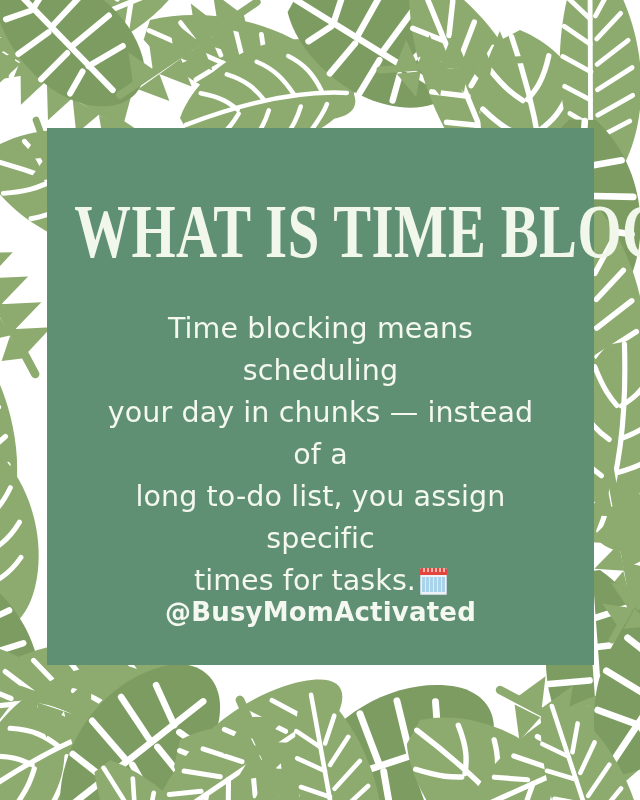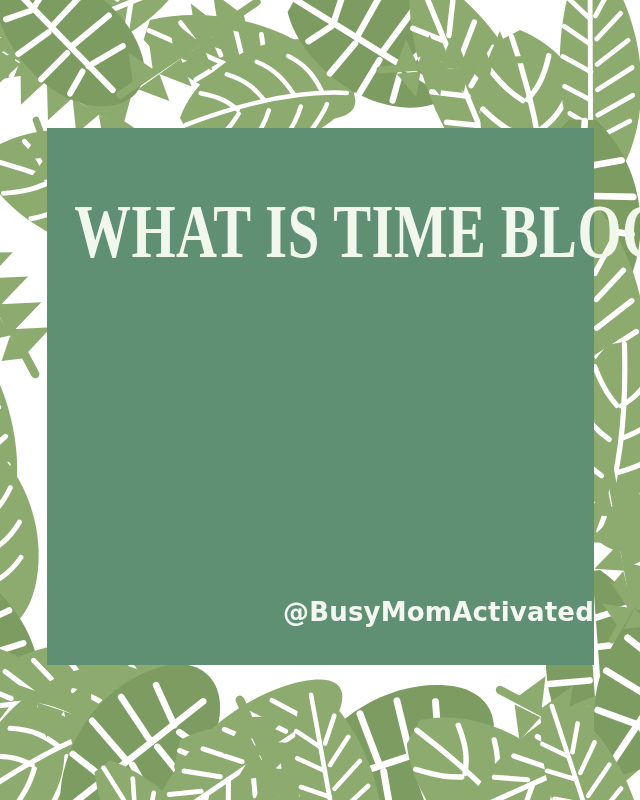--- a/index.html
+++ b/index.html
@@ -112,21 +112,21 @@
         transparent 0px, transparent 1px,
         #f3b3ae 1px, #f3b3ae 3px,
         transparent 3px, transparent 4px);
   }
 
   #card-handle {
     position: absolute;
     left: 0;
     right: 0;
     bottom: 38px;
-    text-align: right;
+    text-align: center;
     color: #f5f8f1;
     font-family: "DejaVu Sans", "Liberation Sans", sans-serif;
     font-weight: 700;
     font-size: 26px;
     letter-spacing: 0.2px;
   }
 </style>
 </head>
 <body>
 
@@ -271,17 +271,25 @@
     <g>
       <use href="#spikefrond" transform="translate(36,120) rotate(66) scale(0.95)"></use>
       <use href="#spikefrond" transform="translate(612,640) rotate(-64) scale(0.95)"></use>
     </g>
   </svg>
 
   <div id="card">
 
     <h1 id="card-title">WHAT IS TIME BLOCKING?</h1>
 
+    <div id="card-body">
+      <div>Time blocking means scheduling</div>
+      <div>your day in chunks — instead of a</div>
+      <div>long to-do list, you assign specific</div>
+      <div>
+        <span>times for tasks.</span><span class="cal-glyph"><span class="cal-top"></span><span class="cal-rings"></span><span class="cal-grid"></span></span>
+      </div>
+    </div>
 
     <div id="card-handle">@BusyMomActivated</div>
   </div>
 
 </div>
 
 </body></html>

